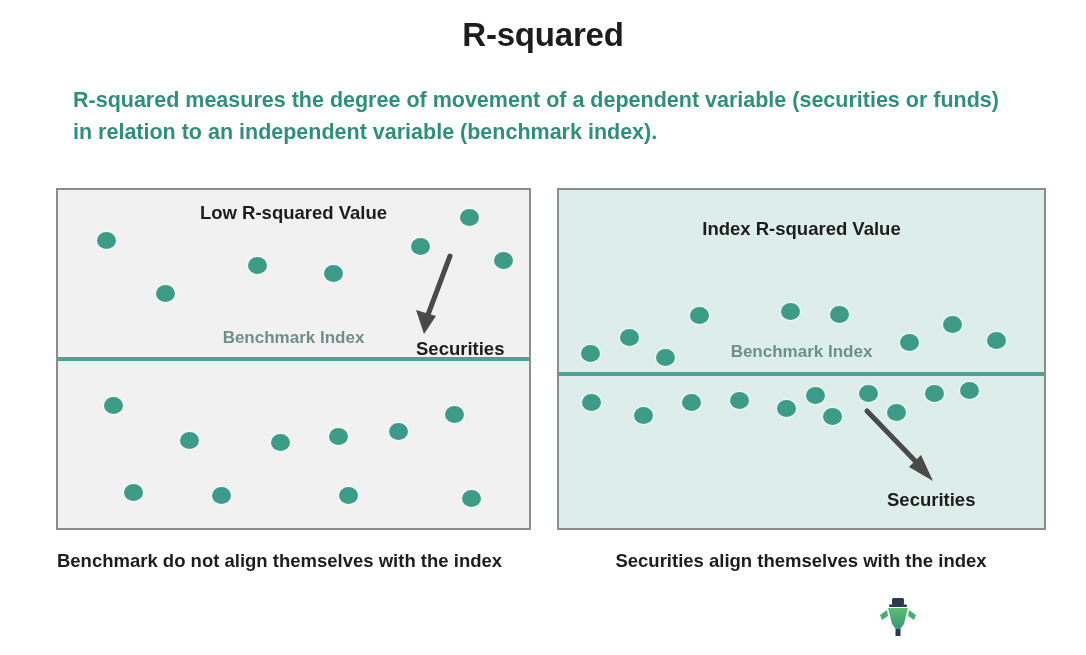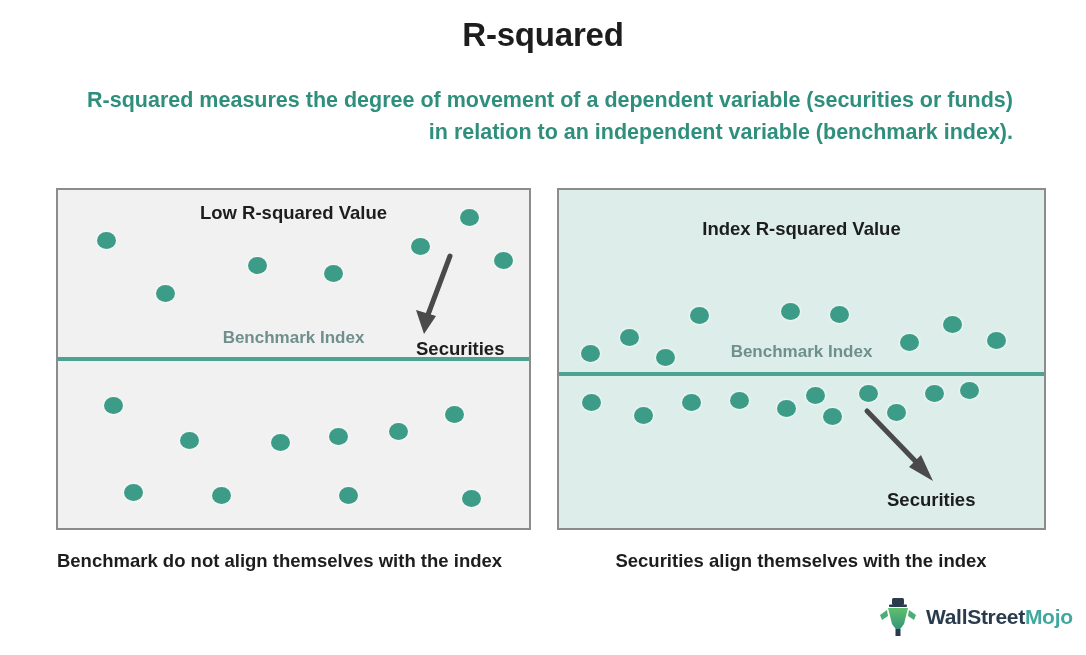--- a/index.html
+++ b/index.html
@@ -31,21 +31,21 @@
     font-weight: bold;
     color: #1d1d1d;
     letter-spacing: -0.2px;
   }
   .subtitle {
     position: absolute;
     left: 50%;
     transform: translateX(-50%);
     top: 84px;
     width: 940px;
-    text-align: right;
+    text-align: left;
     font-size: 21.5px;
     font-weight: bold;
     line-height: 32px;
     color: #2f8f7c;
   }
 
   
   .panel {
     position: absolute;
     box-sizing: border-box;
@@ -280,16 +280,15 @@
           <stop offset="100%" stop-color="#2f8f7c"></stop>
         </linearGradient>
       </defs>
       <rect x="14" y="2" width="12" height="7" rx="1.5" fill="#2a3b4d"></rect>
       <rect x="11" y="8.5" width="18" height="2.5" rx="1" fill="#2a3b4d"></rect>
       <path d="M10 12 L30 12 L26 28 L20 36 L14 28 Z" fill="url(#lgGreen)"></path>
       <path d="M9 14 L2 19 L4 24 L10 20 Z" fill="#4cae74"></path>
       <path d="M31 14 L38 19 L36 24 L30 20 Z" fill="#4cae74"></path>
       <rect x="17.5" y="33" width="5" height="7" fill="#2a3b4d"></rect>
     </svg>
-    <div class="logo-text"><span class="part-wall">WallStreet</span><span class="part-mojo">Mojo</span></div>
   </div>
 
 </div>
 
 </body></html>

